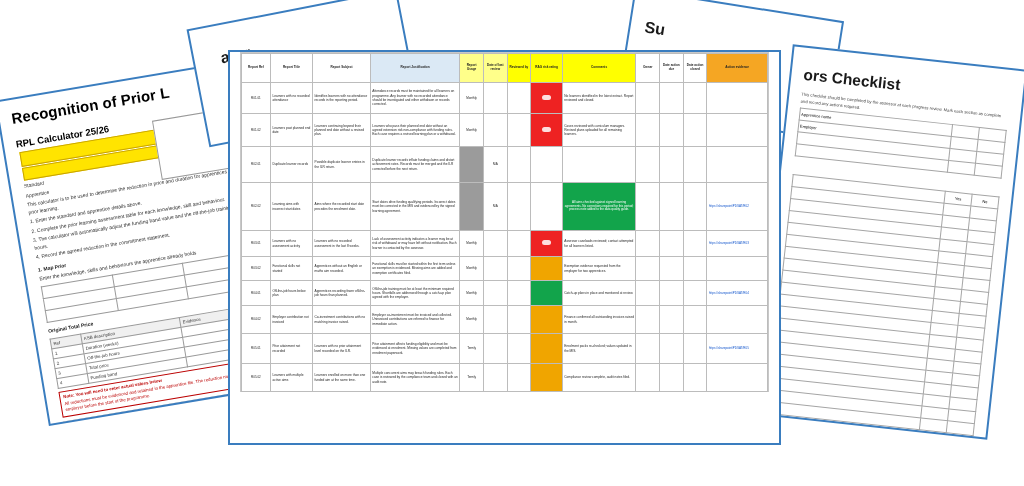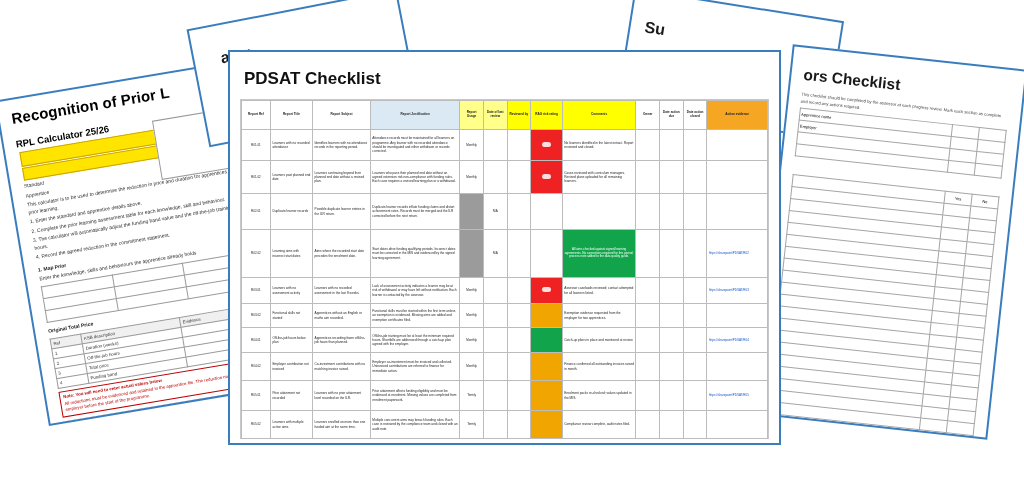--- a/index.html
+++ b/index.html
@@ -505,21 +505,20 @@
             <td class="narrow"></td>
           </tr>
       <tr>
             <td class="wide"></td>
           </tr>
     </tbody>
       </table>
   </div>
 
   <div class="doc" id="doc-pdsat">
-    <div class="pdsat-title">PDSAT Checklist</div>
 
     <div class="pdsat-wrap">
       <table class="pdsat">
         <colgroup>
           <col style="width:5.5%">
             <col style="width:8%">
             <col style="width:11%">
             <col style="width:17%">
           <col style="width:4.5%">
             <col style="width:4.5%">

